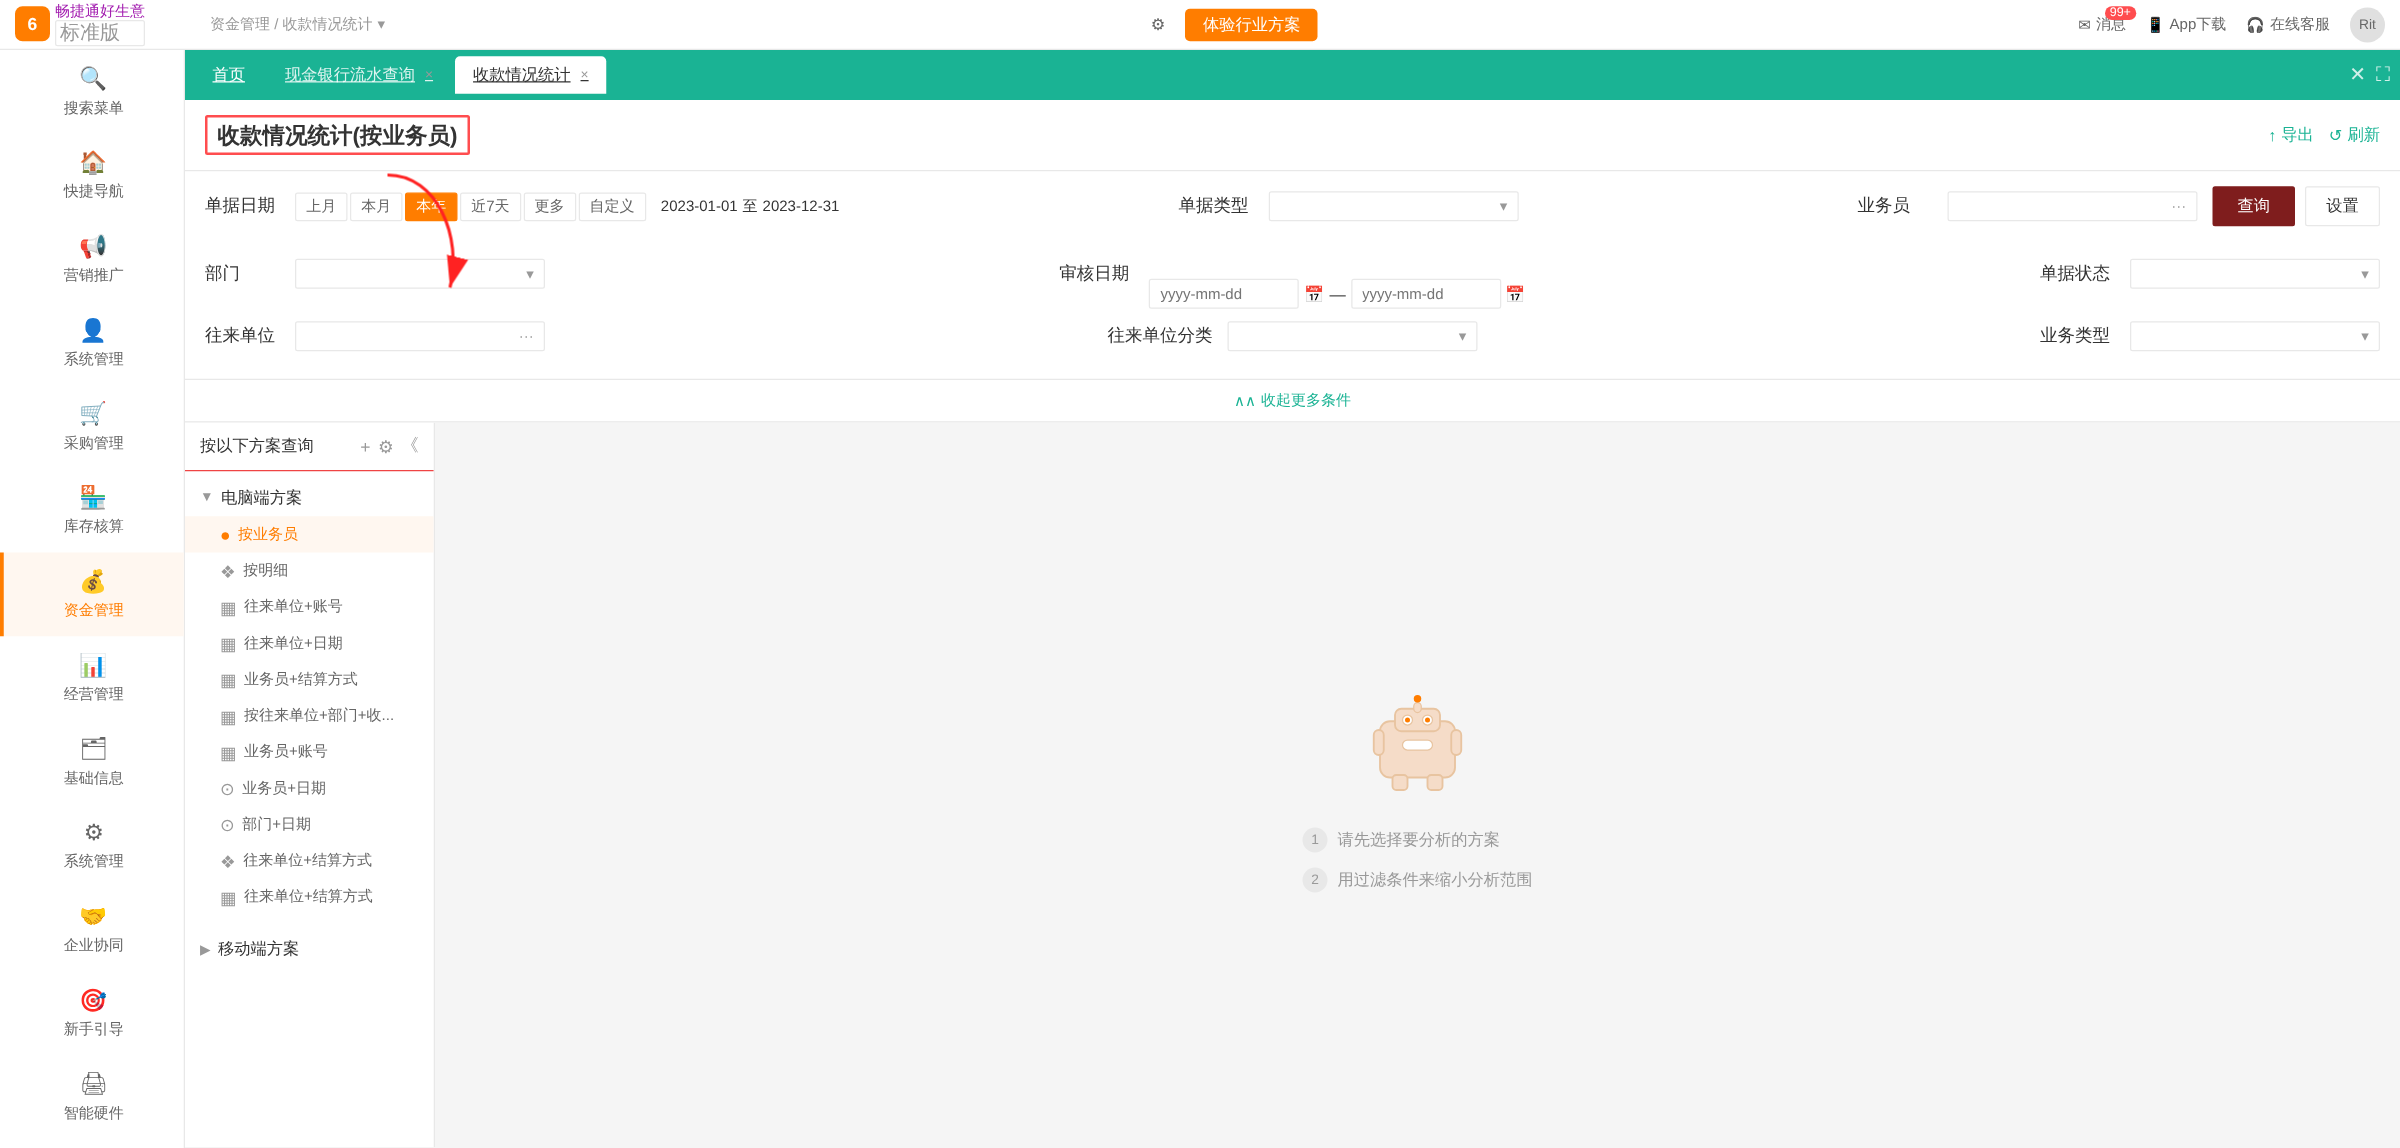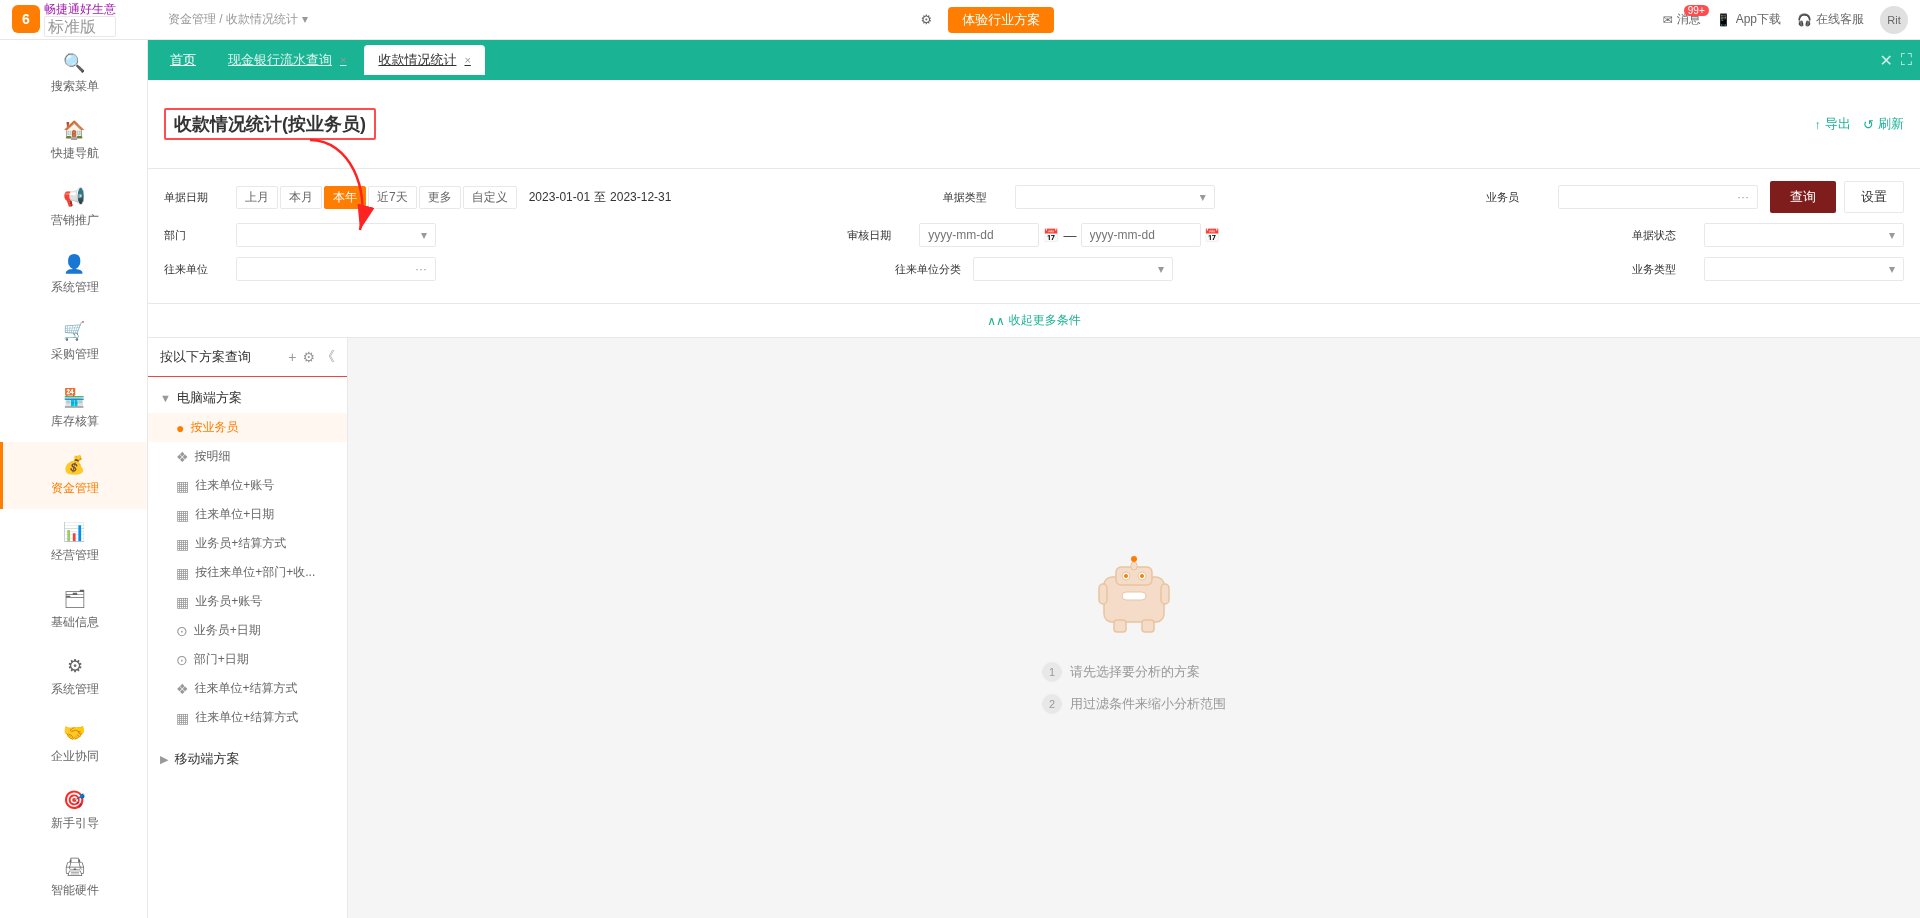--- a/index.html
+++ b/index.html
@@ -91,47 +91,47 @@
       color: #333;
       border-radius: 4px 4px 0 0;
     }
     .tab-close { font-size: 11px; color: #999; margin-left: 4px; }
     .tab-bar-right { margin-left: auto; display: flex; align-items: center; gap: 8px; }
     .tab-bar-icon { color: rgba(255,255,255,0.8); cursor: pointer; font-size: 16px; }
 
     
     .page-header {
       background: #fff;
-      padding: 28px 16px;
+      padding: 12px 16px;
       display: flex;
       align-items: center;
       justify-content: space-between;
       border-bottom: 1px solid #e8e8e8;
     }
     .page-title { font-size: 18px; font-weight: bold; color: #333; border: 2px solid #ff4d4f; padding: 2px 8px; border-radius: 2px; }
     .page-actions { display: flex; align-items: center; gap: 12px; }
     .action-btn { display: flex; align-items: center; gap: 4px; color: #1ab394; cursor: pointer; font-size: 13px; }
 
     
     .filter-panel {
       background: #fff;
       padding: 12px 16px;
       border-bottom: 1px solid #e8e8e8;
     }
     .filter-row { display: flex; align-items: center; gap: 12px; margin-bottom: 10px; }
-    .filter-label { color: #333; font-size: 11px; white-space: nowrap; min-width: 60px; }
+    .filter-label { color: #333; font-size: 14px; white-space: nowrap; min-width: 60px; }
     .date-tabs { display: flex; align-items: center; gap: 2px; }
     .date-tab { padding: 2px 8px; border: 1px solid #e8e8e8; border-radius: 2px; cursor: pointer; font-size: 12px; color: #666; background: #fff; }
     .date-tab.active { background: #ff7d00; color: #fff; border-color: #ff7d00; }
     .date-range { display: flex; align-items: center; gap: 4px; color: #333; font-size: 12px; }
     .filter-select { display: flex; align-items: center; border: 1px solid #e8e8e8; border-radius: 2px; padding: 4px 8px; background: #fff; cursor: pointer; min-width: 200px; justify-content: space-between; color: #999; font-size: 12px; }
     .filter-actions { display: flex; gap: 8px; margin-left: auto; }
     .btn-query { background: #7f1d1d; color: #fff; border: none; padding: 6px 20px; border-radius: 2px; cursor: pointer; font-size: 13px; }
     .btn-set { background: #fff; color: #333; border: 1px solid #e8e8e8; padding: 6px 16px; border-radius: 2px; cursor: pointer; font-size: 13px; }
-    .date-input-group { display: flex; align-items: center; gap: 4px; }
+    .date-input-group { display: flex; align-items: center; gap: 4px; margin-top: 32px; }
     .date-input { border: 1px solid #e8e8e8; border-radius: 2px; padding: 4px 8px; font-size: 12px; color: #999; width: 120px; }
     .collapse-bar { display: flex; align-items: center; justify-content: center; padding: 8px; color: #1ab394; cursor: pointer; font-size: 12px; gap: 4px; background: #fff; border-bottom: 1px solid #e8e8e8; }
 
     
     .main-body { display: flex; flex: 1; overflow: hidden; }
     .scheme-panel {
       width: 200px;
       background: #fff;
       border-right: 1px solid #e8e8e8;
       overflow-y: auto;

